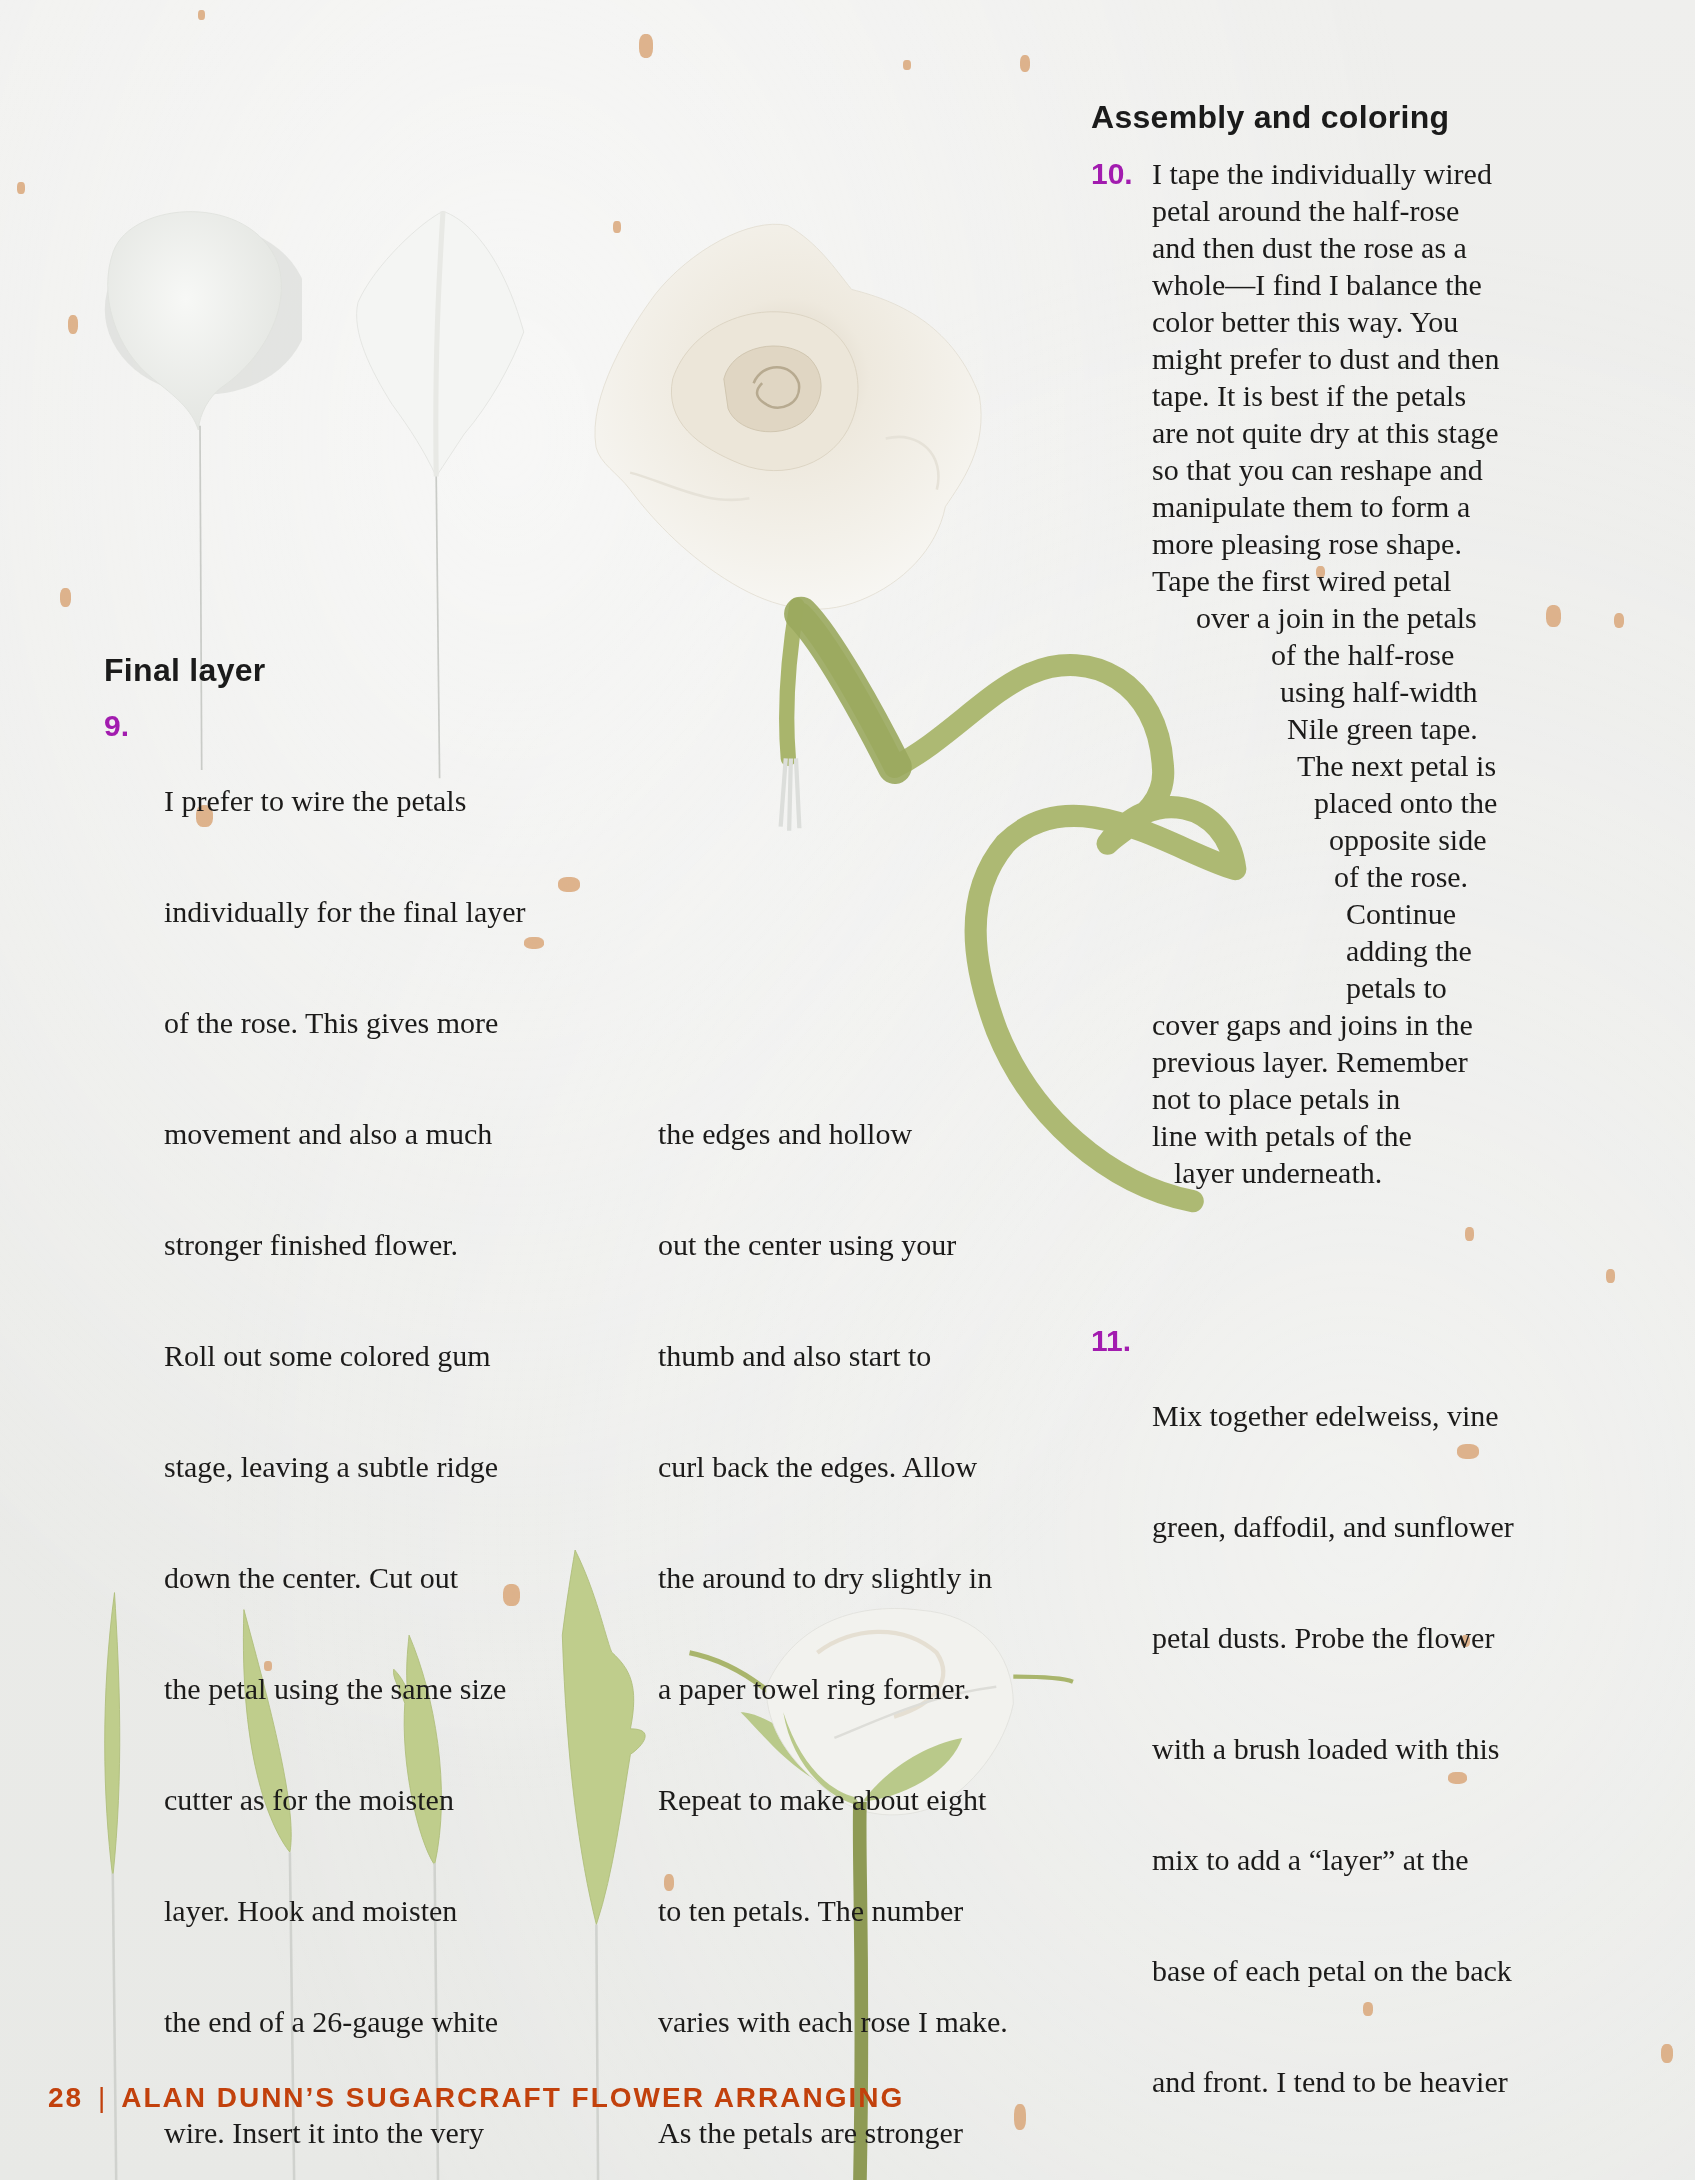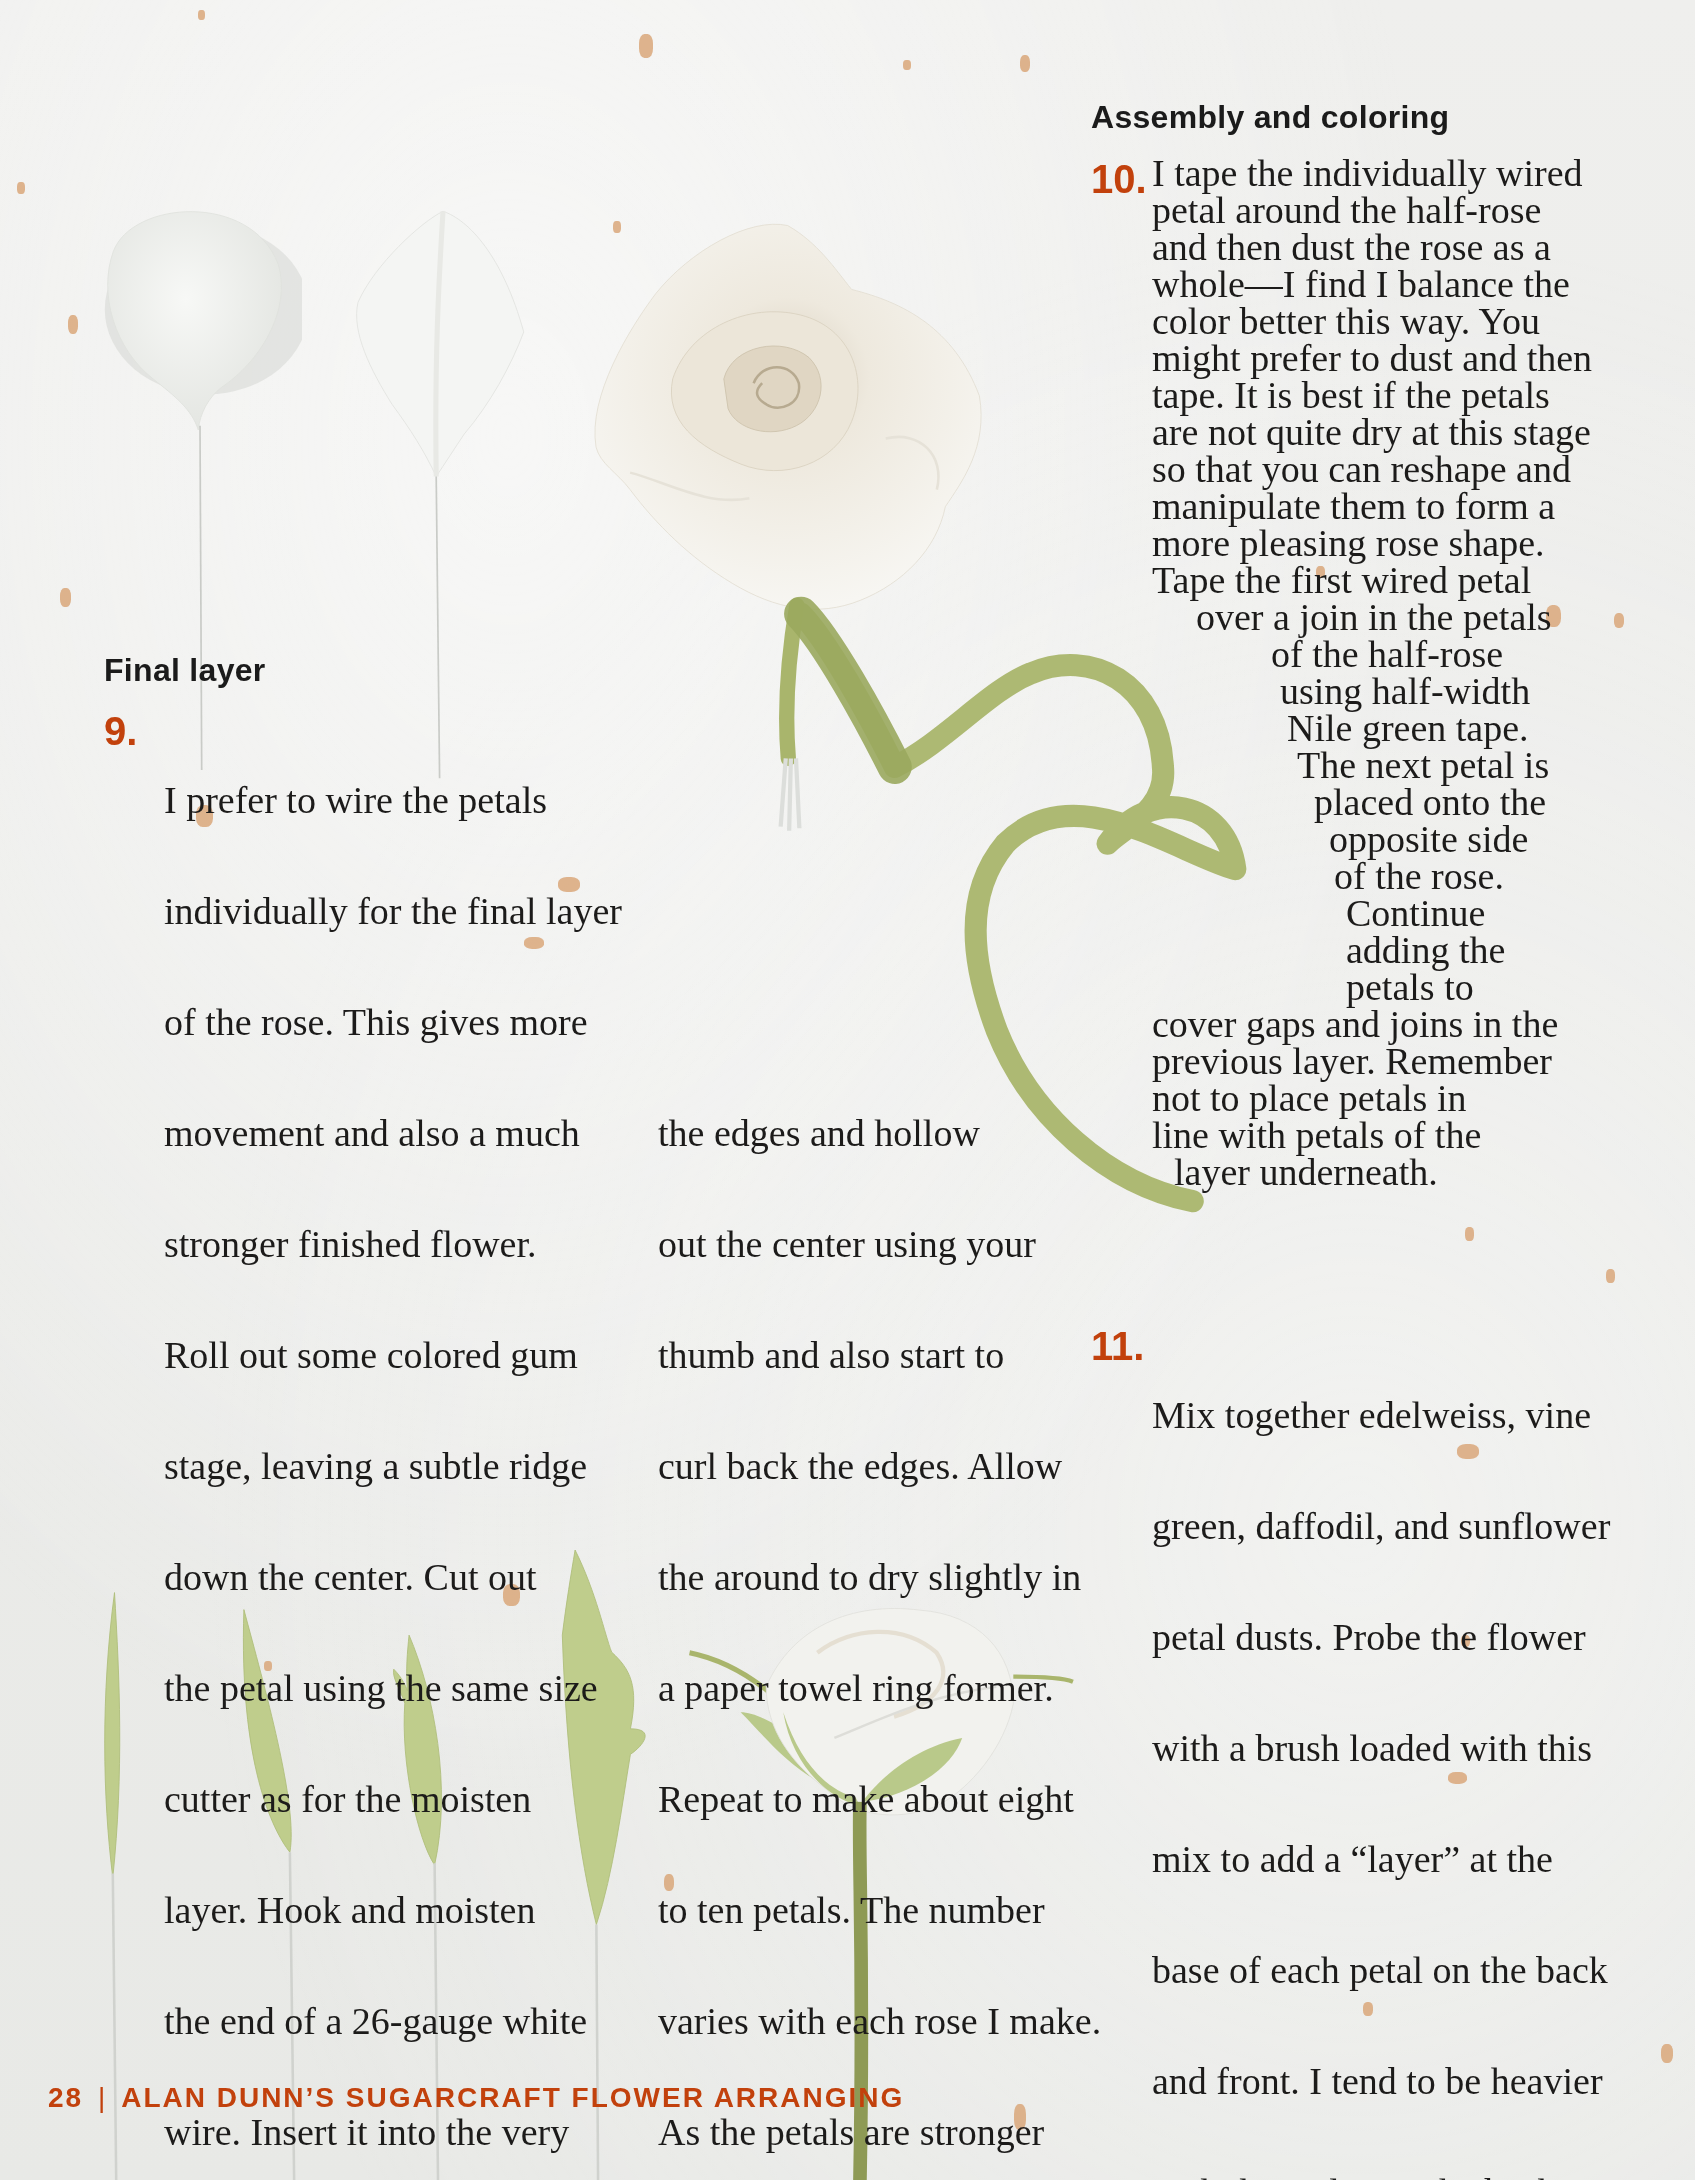--- a/index.html
+++ b/index.html
@@ -16,23 +16,23 @@
   .fleck { position: absolute; background: #d9a77a; border-radius: 40%; opacity: .85; }
 
   
   .illus { position: absolute; }
   .heading {
     position: absolute; font-family: "Liberation Sans", "DejaVu Sans", sans-serif;
     font-weight: 700; font-size: 32px; letter-spacing: 0.3px; color: #1b1b1b;
   }
   .step-num {
     position: absolute; font-family: "Liberation Sans", "DejaVu Sans", sans-serif;
-    font-weight: 700; font-size: 40px; color: #c2410c;
-  }
-  .lines { position: absolute; font-size: 38px; line-height: 37px; white-space: pre; }
+    font-weight: 700; font-size: 30px; color: #a21caf;
+  }
+  .lines { position: absolute; font-size: 30px; line-height: 37px; white-space: pre; }
   .lines div { height: 37px; }
   .footer {
     position: absolute; left: 48px; top: 2082px;
     font-family: "Liberation Sans", "DejaVu Sans", sans-serif;
     font-size: 28px; font-weight: 700; letter-spacing: 2px; color: #c2410c;
   }
 </style>
 </head>
 <body>
 

